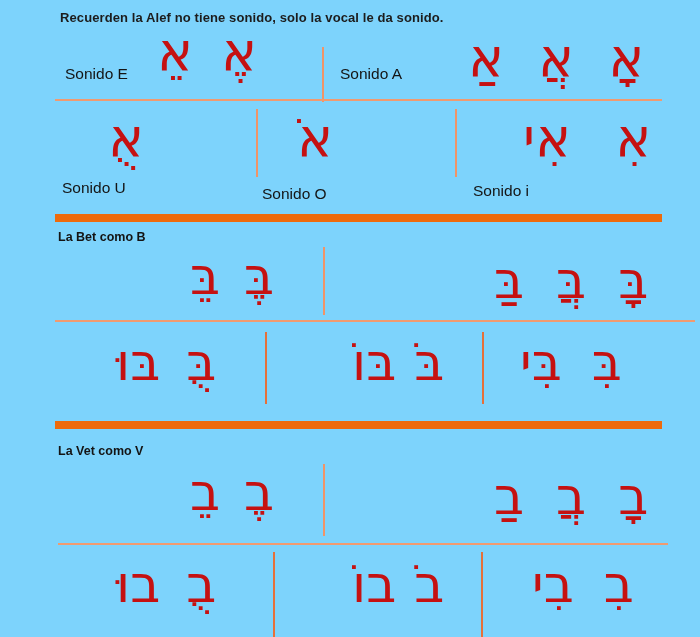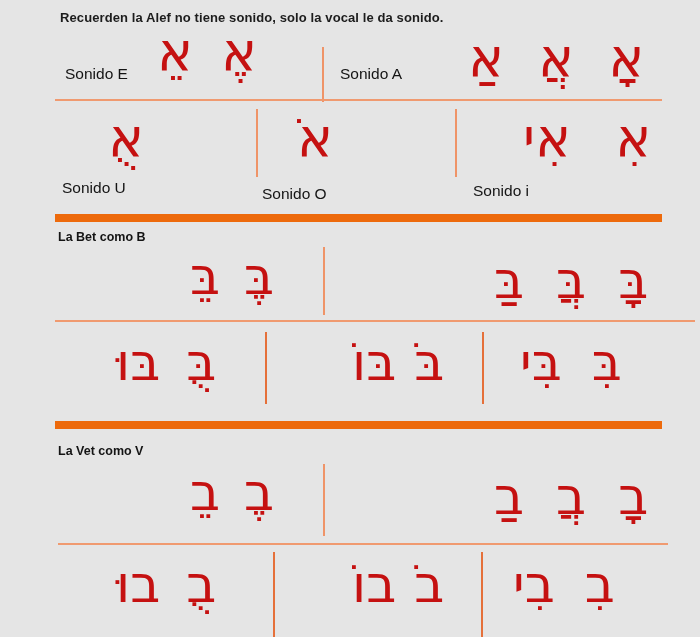--- a/index.html
+++ b/index.html
@@ -1,17 +1,17 @@
 <!DOCTYPE html>
 <html><head>
 <meta charset="utf-8">
 <style>
   html,body{margin:0;padding:0;background:#ffffff;}
   #canvas{
-    position:relative;width:700px;height:637px;background:#e5e5e5;overflow:hidden;
+    position:relative;width:700px;height:637px;background:#7dd3fc;overflow:hidden;
     font-family:"Liberation Sans",sans-serif;
   }
   .note{
     position:absolute;left:60px;top:10px;font-size:13px;font-weight:700;color:#1c1c1c;
     letter-spacing:.1px;
   }
   .sonido-label{
     position:absolute;font-size:15.5px;color:#141414;font-weight:400;
   }
   .section-header{
@@ -143,18 +143,18 @@
 
   <div class="vline strong" style="left:273px;top:552px;height:85px;"></div>
 
   <div class="glyphs fs-bet" style="left:352px;top:558px;gap:18px;">
     <span>בוֹ</span>
     <span>בֹ</span>
   </div>
 
   <div class="vline strong" style="left:481px;top:552px;height:85px;"></div>
 
-  <div class="glyphs fs-bet" style="left:513px;top:558px;gap:30px;">
+  <div class="glyphs fs-bet" style="left:532px;top:558px;gap:30px;">
     <span>בִי</span>
     <span>בִ</span>
   </div>
 
 </div>
 
 </body></html>

